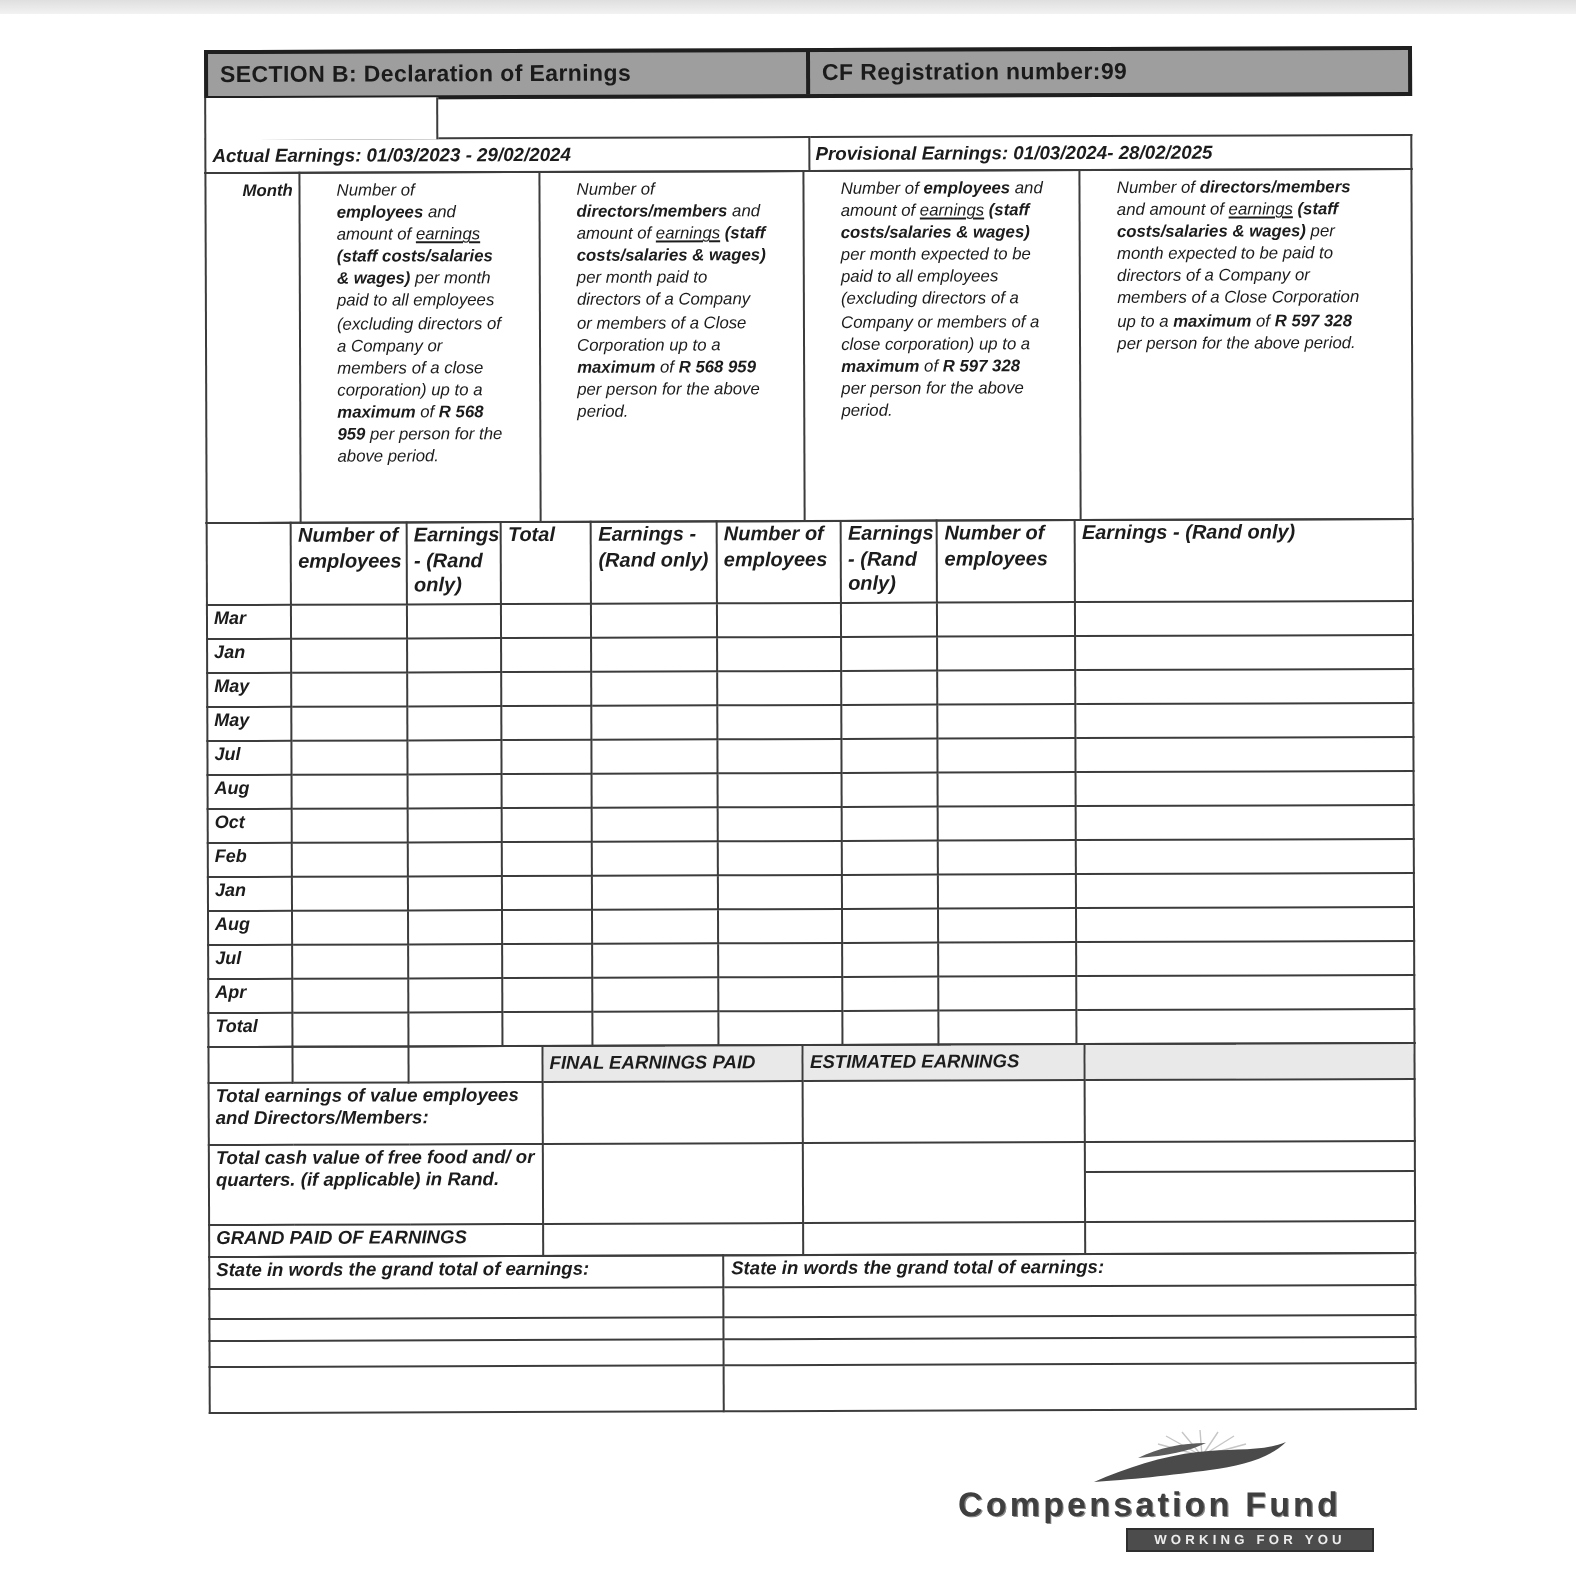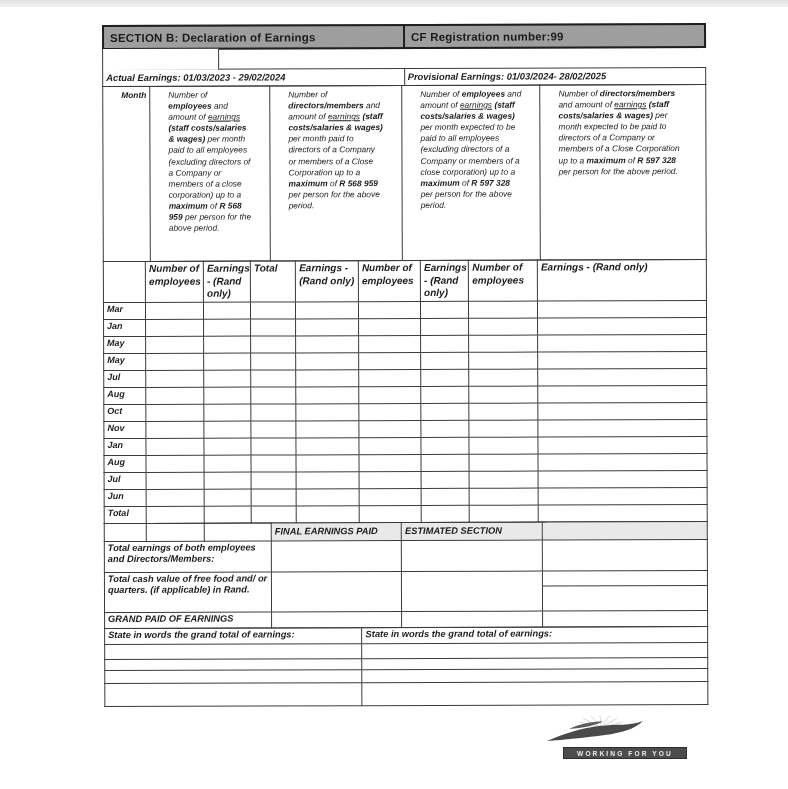--- a/index.html
+++ b/index.html
@@ -203,21 +203,21 @@
           <td></td>
           <td></td>
           <td></td>
           <td></td>
           <td></td>
           <td></td>
           <td></td>
           <td></td>
         </tr>
         <tr>
-          <td class="mlabel">Nov</td>
+          <td class="mlabel">Feb</td>
           <td></td>
           <td></td>
           <td></td>
           <td></td>
           <td></td>
           <td></td>
           <td></td>
           <td></td>
         </tr>
         <tr>
@@ -247,21 +247,21 @@
           <td></td>
           <td></td>
           <td></td>
           <td></td>
           <td></td>
           <td></td>
           <td></td>
           <td></td>
         </tr>
         <tr>
-          <td class="mlabel">Jun</td>
+          <td class="mlabel">Apr</td>
           <td></td>
           <td></td>
           <td></td>
           <td></td>
           <td></td>
           <td></td>
           <td></td>
           <td></td>
         </tr>
         <tr>
@@ -286,25 +286,25 @@
       <col style="width:21.6%">
         <col style="width:23.3%">
         <col style="width:27.4%">
     </colgroup>
     <tbody>
         <tr style="height:18px">
       <td></td>
       <td></td>
       <td></td>
       <td class="shade capcell">FINAL EARNINGS PAID</td>
-      <td class="shade capcell">ESTIMATED SECTION</td>
+      <td class="shade capcell">ESTIMATED EARNINGS</td>
       <td class="shade"></td>
     </tr>
     <tr style="height:31px">
-      <td colspan="3">Total earnings of both employees and Directors/Members:</td>
+      <td colspan="3">Total earnings of value employees and Directors/Members:</td>
       <td></td>
       <td></td>
       <td></td>
     </tr>
     <tr style="height:40px">
       <td colspan="3">Total cash value of free food and/ or quarters. (if applicable) in Rand.</td>
       <td></td>
       <td></td>
       <td class="divcell">
             <div class="innerline"></div>
@@ -357,14 +357,15 @@
       <line x1="58" y1="13" x2="48" y2="1"></line>
       <line x1="58" y1="13" x2="57" y2="0"></line>
       <line x1="58" y1="13" x2="66" y2="1"></line>
       <line x1="58" y1="13" x2="74" y2="3"></line>
       <line x1="58" y1="13" x2="80" y2="7"></line>
       <line x1="58" y1="13" x2="36" y2="7"></line>
     </g>
     <path d="M4,26 C20,19 38,13 56,11 C74,9 88,11 100,6 C92,14 78,18 62,20 C44,22.5 20,25 4,26 Z" fill="#4a4a4a"></path>
     <path d="M26,14 C36,9 48,6.5 60,6.5 C52,10.5 40,13 26,14 Z" fill="#5c5c5c"></path>
   </svg>
+  <div class="name">Compensation Fund</div>
   <div class="banner">WORKING FOR YOU</div>
 </div>
 
 </body></html>

